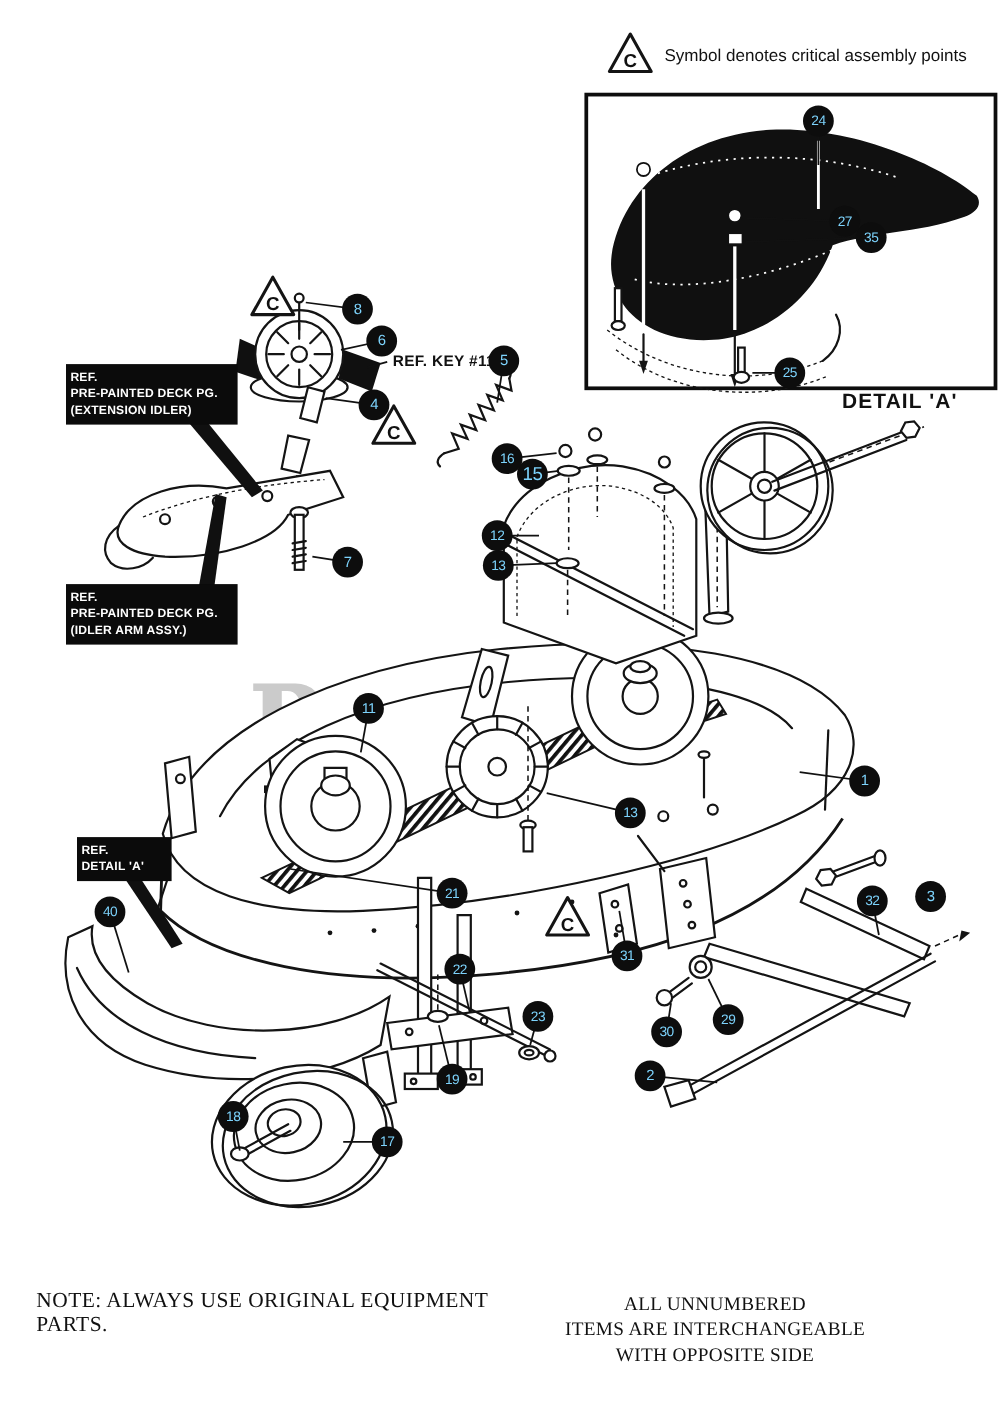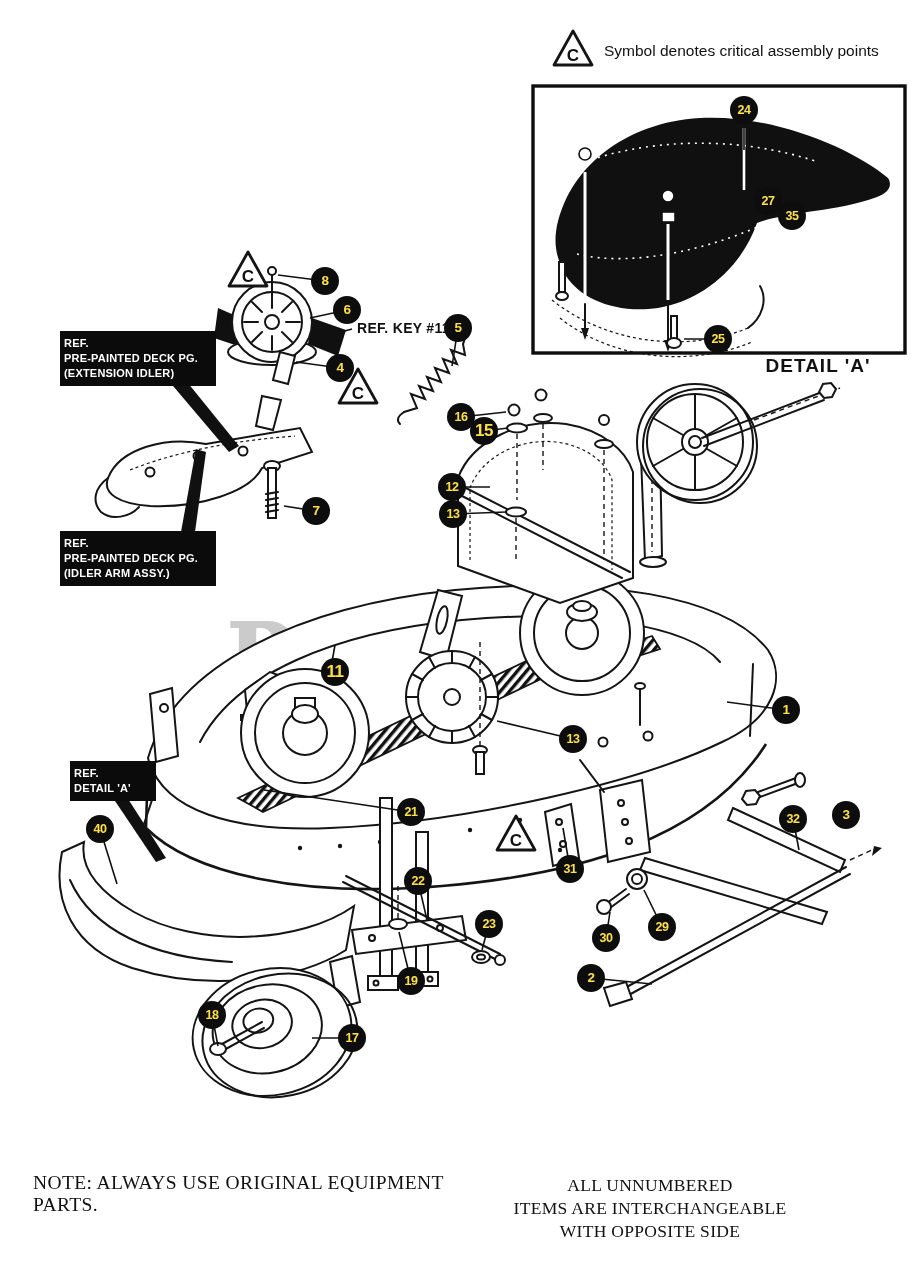--- a/index.html
+++ b/index.html
@@ -20,21 +20,21 @@
   svg .dash{stroke:#141414;stroke-width:1.4;fill:none;stroke-dasharray:5 4;}
   svg .dash2{stroke:#141414;stroke-width:1.2;fill:none;stroke-dasharray:3 3;}
   svg .belt{fill:url(#hatch);stroke:#141414;stroke-width:1.8;}
   svg .blk{fill:#101010;stroke:none;}
   svg .dot{fill:#141414;stroke:none;}
   svg #leaders line{stroke:#111;stroke-width:1.6;}
   svg #markers polygon{fill:#fff;stroke:#141414;stroke-width:2.8;stroke-linejoin:round;}
   svg #markers text{font-family:"Liberation Sans",sans-serif;font-weight:bold;font-size:17px;fill:#111;}
   
   .callout{position:absolute;z-index:3;width:28px;height:28px;border-radius:50%;
-           background:#0d0d0d;color:#fde047;font-weight:bold;font-size:13.5px;line-height:28px;
+           background:#0d0d0d;color:#7dd3fc;font-weight:normal;font-size:13.5px;line-height:28px;
            text-align:center;transform:translate(-50%,-50%);letter-spacing:-.5px;}
   
   .ref-label{position:absolute;z-index:2;background:#0b0b0b;color:#fff;text-align:left;
              font-weight:bold;font-size:11px;line-height:1.35;padding:5px 4px;letter-spacing:.2px;}
   #ref-label-0{left:60px;top:331px;width:148px;}
   #ref-label-1{left:60px;top:531px;width:148px;}
   #ref-label-2{left:70px;top:761px;width:78px;}
   
   .legend-text{position:absolute;left:604px;top:42px;z-index:2;font-size:15.5px;}
   .detail-caption{position:absolute;left:738px;top:355px;width:160px;z-index:2;text-align:center;
@@ -402,21 +402,21 @@
   </div>
 
 <div class="callout" style="left: 786px; top: 710px;">1</div>
     <div class="callout" style="left: 591px; top: 978px;">2</div>
     <div class="callout" style="left: 846px; top: 815px;">3</div>
     <div class="callout" style="left: 340px; top: 368px;">4</div>
     <div class="callout" style="left: 458px; top: 328px;">5</div>
     <div class="callout" style="left: 347px; top: 310px;">6</div>
     <div class="callout" style="left: 316px; top: 511px;">7</div>
     <div class="callout" style="left: 325px; top: 281px;">8</div>
-    <div class="callout" style="left: 335px; top: 672px; font-size: 17px;">11</div>
+    <div class="callout" style="left: 335px; top: 644px; font-size: 13px;">11</div>
     <div class="callout" style="left: 452px; top: 487px; font-size: 12.5px;">12</div>
     <div class="callout" style="left: 573px; top: 739px; font-size: 12.5px;">13</div>
     <div class="callout" style="left: 453px; top: 514px; font-size: 12.5px;">13</div>
     <div class="callout" style="left: 484px; top: 431px; font-size: 17px;">15</div>
     <div class="callout" style="left: 461px; top: 417px; font-size: 12.5px;">16</div>
     <div class="callout" style="left: 352px; top: 1038px; font-size: 12.5px;">17</div>
     <div class="callout" style="left: 212px; top: 1015px; font-size: 12.5px;">18</div>
     <div class="callout" style="left: 411px; top: 981px; font-size: 12.5px;">19</div>
     <div class="callout" style="left: 100px; top: 829px; font-size: 12.5px;">40</div>
     <div class="callout" style="left: 411px; top: 812px; font-size: 12.5px;">21</div>

